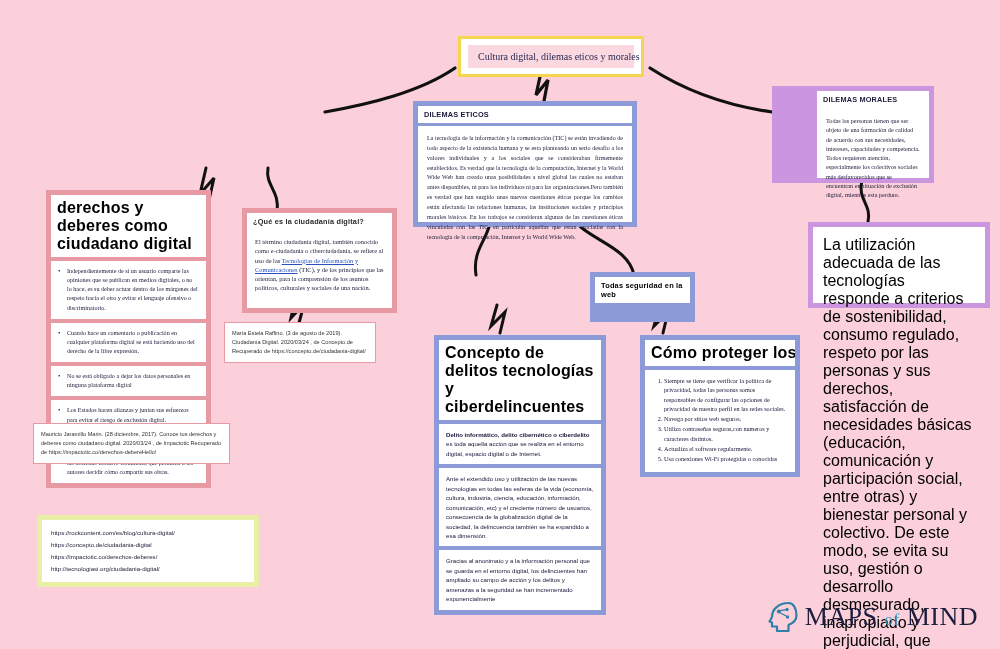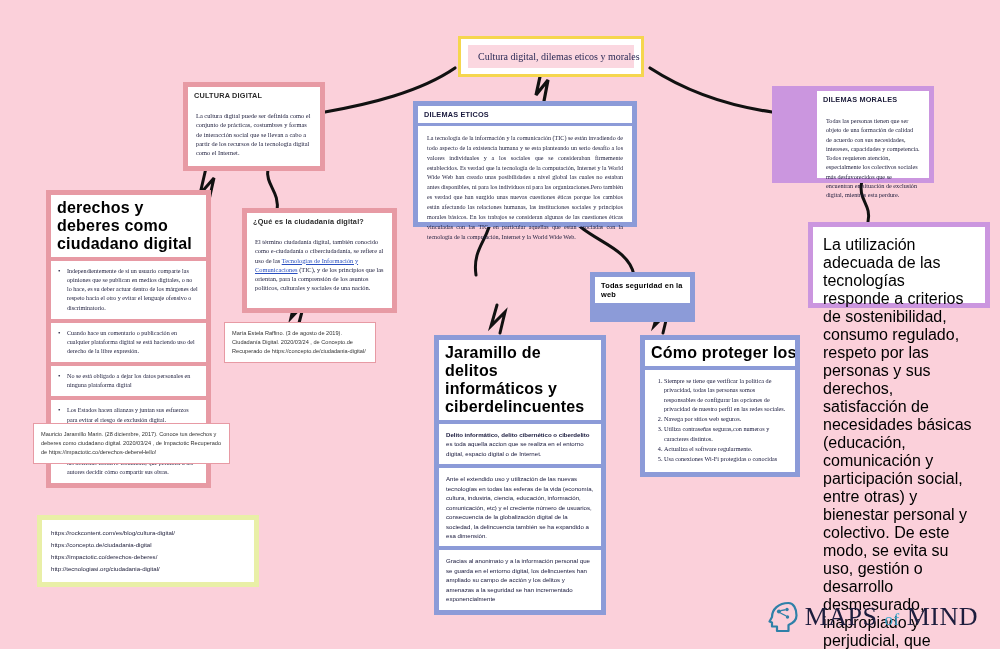--- a/index.html
+++ b/index.html
@@ -177,24 +177,20 @@
       <path d="M660,305 L654,326 L668,312 L663,333" stroke-width="3"></path>
 
       <path d="M862,180 C857,200 872,204 868,222" stroke-width="3"></path>
     </g>
   </svg>
 
   <div class="node root" style="left:458px; top:36px; width:186px;">
     <div class="roottext">Cultura digital, dilemas eticos y morales</div>
   </div>
 
-  <div class="node frame pink" style="left:183px; top:82px; width:142px;">
-    <div class="hdr">CULTURA DIGITAL</div>
-    <div class="body" style="height:62px;">La cultura digital puede ser definida como el conjunto de prácticas, costumbres y formas de interacción social que se llevan a cabo a partir de los recursos de la tecnología digital como el Internet.</div>
-  </div>
 
   <div class="node pink-list" style="left:46px; top:190px; width:165px;">
     <div class="hdr">derechos y deberes como ciudadano digital</div>
     <div class="item">Independientemente de si un usuario comparte las opiniones que se publican en medios digitales, o no lo hace, es su deber actuar dentro de los márgenes del respeto hacia el otro y evitar el lenguaje ofensivo o discriminatorio.</div>
     <div class="item">Cuando hace un comentario o publicación en cualquier plataforma digital se está haciendo uso del derecho de la libre expresión.</div>
     <div class="item">No se está obligado a dejar los datos personales en ninguna plataforma digital</div>
     <div class="item">Los Estados hacen alianzas y juntan sus esfuerzos para evitar el riesgo de exclusión digital.</div>
     <div class="item">En cuanto a los derechos de autor, no solo existe el modelo tradicional o copyright, sino también el de las licencias Creative Commons, que permiten a los autores decidir cómo compartir sus obras.</div>
   </div>
 
@@ -212,21 +208,21 @@
     <div class="body" style="height:96px; margin-top:3px;">La tecnología de la información y la comunicación (TIC) se están invadiendo de todo aspecto de la existencia humana y se esta planteando un serio desafío a los valores individuales y a los sociales que se consideraban firmemente establecidos. Es verdad que la tecnología de la computación, Internet y la World Wide Web han creado unas posibilidades a nivel global las cuales no estaban antes disponibles, ni para los individuos ni para las organizaciones.Pero también es verdad que han surgido unas nuevas cuestiones éticas porque los cambios están afectando las relaciones humanas, las instituciones sociales y principios morales básicos. En los trabajos se consideran algunas de las cuestiones éticas vinculadas con las TIC, en particular aquellas que estan asociadas con la tecnología de la computación, Internet y la World Wide Web.</div>
   </div>
 
 
   <div class="node blue-chip" style="left:590px; top:272px; width:105px;">
     <div class="hdr">Todas seguridad en la web</div>
     <div class="pad"></div>
   </div>
 
   <div class="node blue-list" style="left:434px; top:335px; width:172px;">
-    <div class="hdr">Jaramillo de delitos informáticos y ciberdelincuentes</div>
+    <div class="hdr">Concepto de delitos tecnologías y ciberdelincuentes</div>
     <div class="seg"><b>Delito informático, delito cibernético o ciberdelito</b><span> es toda aquella accion que se realiza en el entorno digital, espacio digital o de Internet.</span></div>
     <div class="seg">Ante el extendido uso y utilización de las nuevas tecnologías en todas las esferas de la vida (economía, cultura, industria, ciencia, educación, información, comunicación, etc) y el creciente número de usuarios, consecuencia de la globalización digital de la sociedad, la delincuencia también se ha expandido a esa dimensión.</div>
     <div class="seg">Gracias al anonimato y a la información personal que se guarda en el entorno digital, los delincuentes han ampliado su campo de acción y los delitos y amenazas a la seguridad se han incrementado exponencialmente</div>
   </div>
 
   <div class="node blue-list" style="left:640px; top:335px; width:160px;">
     <div class="hdr" style="white-space:nowrap; overflow:hidden;">Cómo proteger los datos personales y la identidad di</div>
     <div class="ol-box">
       <ol>
         <li>Siempre se tiene que verificar la política de privacidad, todas las personas somos responsables de configurar las opciones de privacidad de nuestro perfil en las redes sociales.</li>

